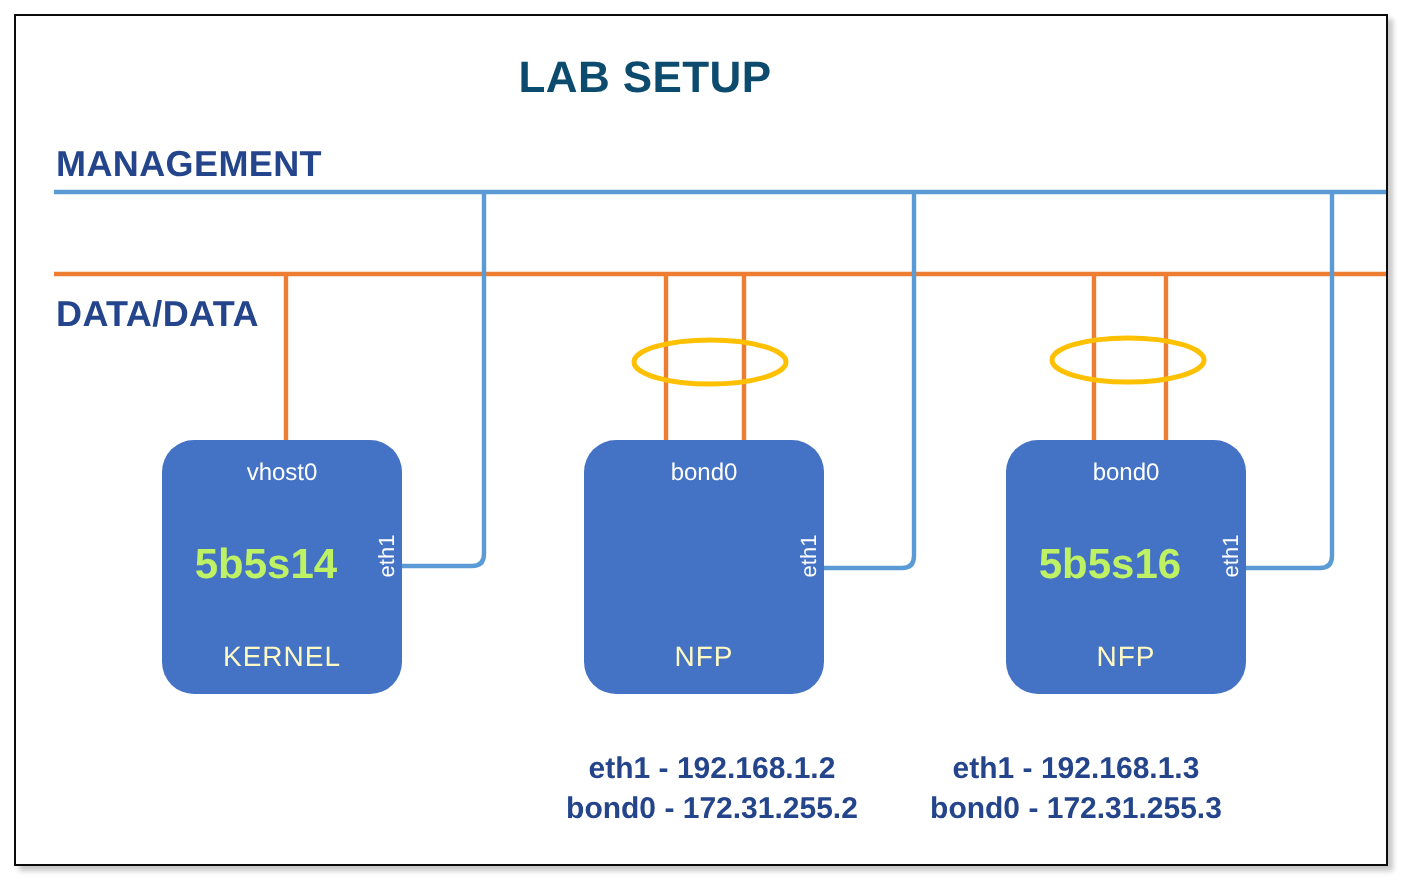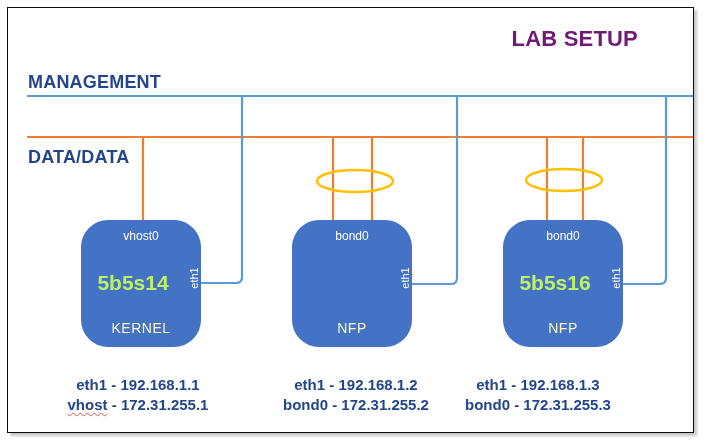--- a/index.html
+++ b/index.html
@@ -6,32 +6,32 @@
   .stage{
     position:relative;width:704px;height:444px;background:#fff;overflow:hidden;
     font-family:"Liberation Sans",sans-serif;
   }
   .frame{
     position:absolute;left:7px;top:7px;width:685px;height:424px;
     border:1.6px solid #0b0b0b;background:#fff;
     box-shadow:2.5px 2.5px 2.5px rgba(0,0,0,0.22);
   }
   .title{
-    position:absolute;left:7px;top:26px;width:631px;text-align:right;
-    font-size:22px;font-weight:600;color:#701a75;letter-spacing:0.2px;
+    position:absolute;left:7px;top:26px;width:631px;text-align:center;
+    font-size:22px;font-weight:600;color:#0c4a6e;letter-spacing:0.2px;
   }
   .bus-label{
     position:absolute;color:#24458B;font-size:18px;font-weight:700;letter-spacing:0.2px;
   }
   .mgmt-label{left:28px;top:72px;}
   .ctrl-label{left:28px;top:147px;}
   svg.wires{position:absolute;left:0;top:0;width:704px;height:444px;}
   .server{
     position:absolute;top:220px;width:120px;height:127px;background:#4472C4;
-    border-radius:27px;color:#fff;
+    border-radius:16px;color:#fff;
   }
   .server.s1{left:81px;}
   .server.s2{left:292px;}
   .server.s3{left:503px;}
   .port-top{
     position:absolute;top:9px;left:0;width:100%;text-align:center;
     font-size:12px;color:#fff;
   }
   .hostname{
     position:absolute;top:51px;left:0;width:104px;text-align:center;
@@ -104,24 +104,20 @@
     <div class="mode">NFP</div>
   </div>
 
   <div class="server s3">
     <div class="port-top">bond0</div>
     <div class="hostname">5b5s16</div>
     <div class="eth-side">eth1</div>
     <div class="mode">NFP</div>
   </div>
 
-  <div class="addr-block a1">
-    <div><span>eth1</span><span> - 192.168.1.1</span></div>
-    <div><span class="squiggle">vhost</span><span> - 172.31.255.1</span></div>
-  </div>
 
   <div class="addr-block a2">
     <div><span>eth1</span><span> - 192.168.1.2</span></div>
     <div><span>bond0</span><span> - 172.31.255.2</span></div>
   </div>
 
   <div class="addr-block a3">
     <div><span>eth1</span><span> - 192.168.1.3</span></div>
     <div><span>bond0</span><span> - 172.31.255.3</span></div>
   </div>

